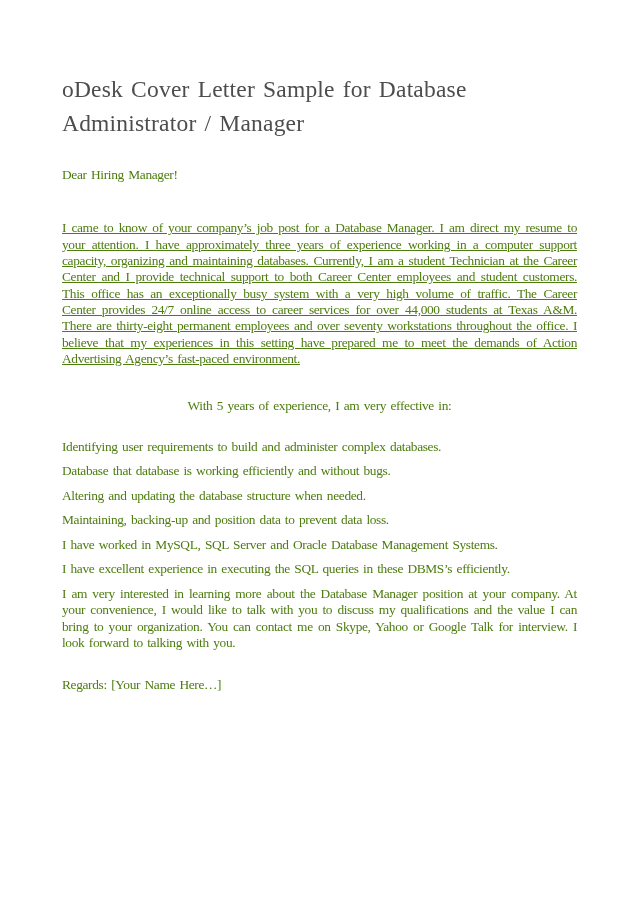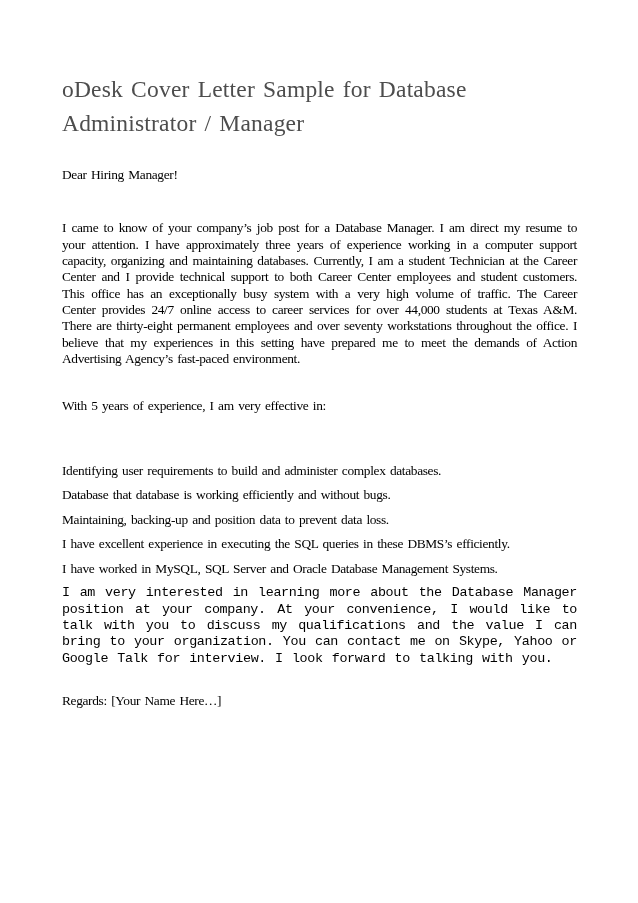--- a/index.html
+++ b/index.html
@@ -28,57 +28,58 @@
     font-weight: 400;
     color: #4d4d4d;
     letter-spacing: 0.2px;
     word-spacing: 2px;
   }
   .body-text {
     margin: 0;
     max-width: 515px;
     font-size: 13.4px;
     line-height: 16.35px;
-    color: #000000;
+    color: #4d7c0f;
     letter-spacing: -0.35px;
     word-spacing: 1.4px;
   }
   .salutation { margin-top: 27px; }
   .intro-paragraph {
     margin-top: 37px;
     text-align: justify;
+    text-decoration: underline;
   }
-  .skills-intro { margin-top: 31px; }
-  .skills-list { margin-top: 48px; font-family: Liberation Serif, serif; }
+  .skills-intro { margin-top: 31px; text-align: center; }
+  .skills-list { margin-top: 24px; font-family: Liberation Serif, serif; }
   .skill-line { margin: 0 0 8.2px 0; }
   .closing-paragraph {
     margin-top: 5px;
     text-align: justify;
-    font-family: Liberation Mono, monospace;
   }
   .signature { margin-top: 26px; }
 </style>
 </head>
 <body>
 
 <div class="page">
 
   <h1 class="doc-title">oDesk Cover Letter Sample for Database Administrator / Manager</h1>
 
   <p class="body-text salutation">Dear Hiring Manager!</p>
 
   <p class="body-text intro-paragraph">I came to know of your company’s job post for a Database Manager. I am direct my resume to your attention. I have approximately three years of experience working in a computer support capacity, organizing and maintaining databases. Currently, I am a student Technician at the Career Center and I provide technical support to both Career Center employees and student customers. This office has an exceptionally busy system with a very high volume of traffic. The Career Center provides 24/7 online access to career services for over 44,000 students at Texas A&amp;M. There are thirty-eight permanent employees and over seventy workstations throughout the office. I believe that my experiences in this setting have prepared me to meet the demands of Action Advertising Agency’s fast-paced environment.</p>
 
   <p class="body-text skills-intro">With 5 years of experience, I am very effective in:</p>
 
   <div class="skills-list">
     <p class="body-text skill-line">Identifying user requirements to build and administer complex databases.</p>
     <p class="body-text skill-line">Database that database is working efficiently and without bugs.</p>
+    <p class="body-text skill-line">Altering and updating the database structure when needed.</p>
     <p class="body-text skill-line">Maintaining, backing-up and position data to prevent data loss.</p>
+    <p class="body-text skill-line">I have worked in MySQL, SQL Server and Oracle Database Management Systems.</p>
     <p class="body-text skill-line">I have excellent experience in executing the SQL queries in these DBMS’s efficiently.</p>
-    <p class="body-text skill-line">I have worked in MySQL, SQL Server and Oracle Database Management Systems.</p>
   </div>
 
   <p class="body-text closing-paragraph">I am very interested in learning more about the Database Manager position at your company. At your convenience, I would like to talk with you to discuss my qualifications and the value I can bring to your organization. You can contact me on Skype, Yahoo or Google Talk for interview. I look forward to talking with you.</p>
 
   <p class="body-text signature">Regards: [Your Name Here…]</p>
 
 </div>
 
 </body></html>

